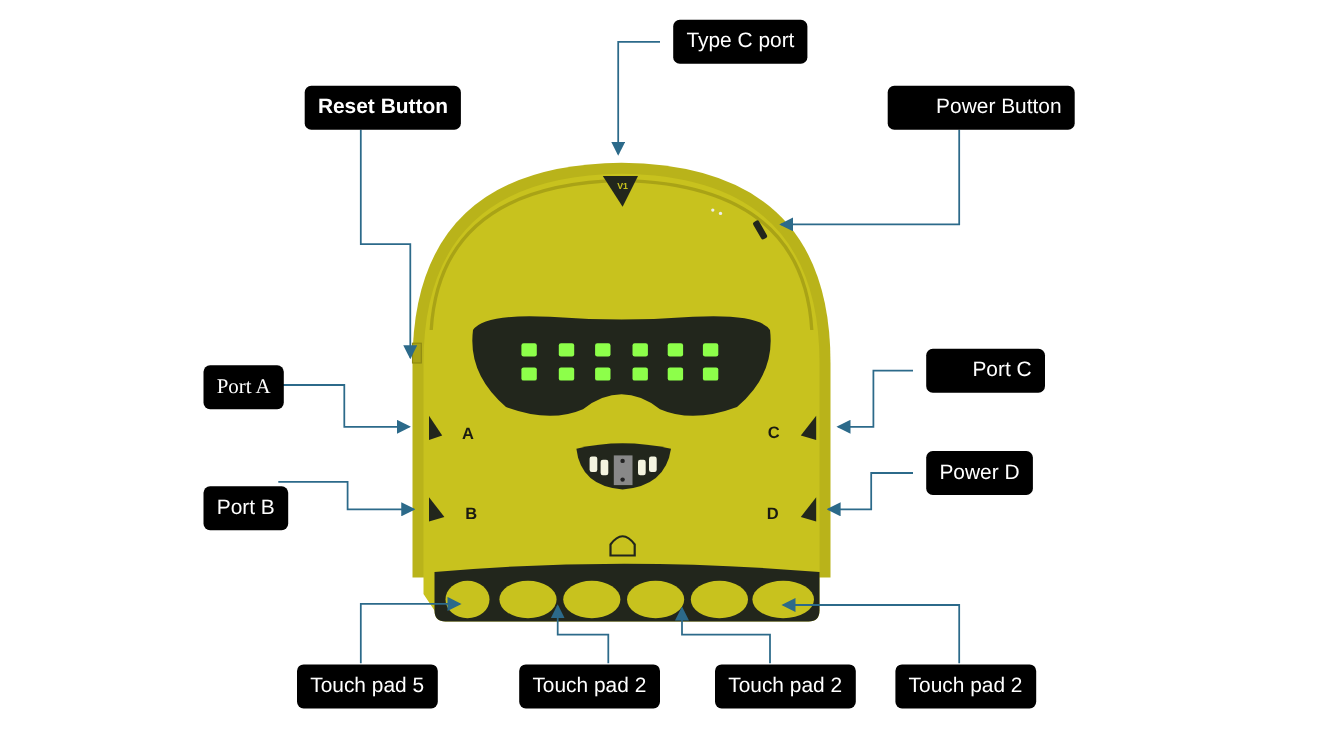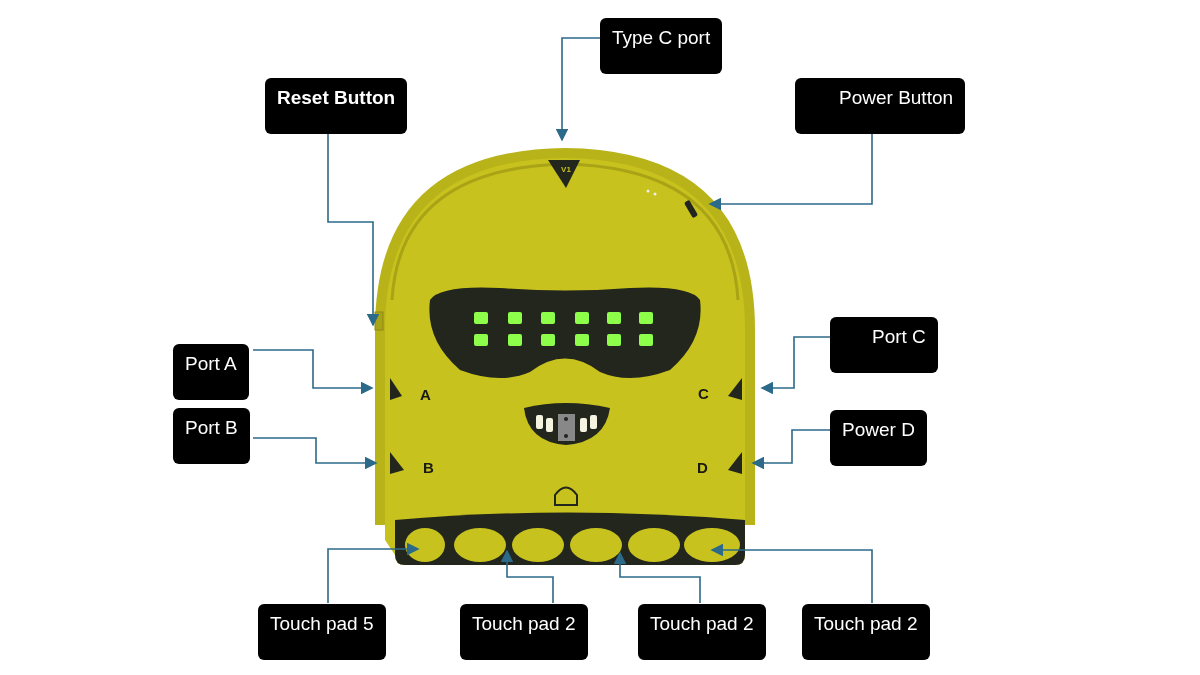--- a/index.html
+++ b/index.html
@@ -1,17 +1,17 @@
 <!DOCTYPE html>
 <html><head>
 <meta charset="utf-8">
 <style>
   html,body{margin:0;padding:0;background:#ffffff;}
   body{width:1200px;height:675px;position:relative;overflow:hidden;font-family:"Liberation Sans","DejaVu Sans",sans-serif;}
-  .label{position:absolute;background:#000;color:#fff;border-radius:6px;font-size:19px;line-height:40px;height:56px;padding:0 12px;white-space:nowrap;box-sizing:border-box;}
+  .label{position:absolute;background:#000;color:#fff;border-radius:6px;font-size:19px;line-height:40px;height:40px;padding:0 12px;white-space:nowrap;box-sizing:border-box;margin-left:12px;}
   svg.lines{position:absolute;left:0;top:0;width:1200px;height:675px;pointer-events:none;}
   .device{position:absolute;left:0;top:0;width:1200px;height:675px;}
   .port-letter{position:absolute;font-weight:bold;font-size:15px;color:#1a1a12;}
 </style>
 </head>
 <body>
 
 <svg class="device" viewBox="0 0 1200 675" xmlns="http://www.w3.org/2000/svg">
 
   <path d="M375 525 L375 330 Q375 150 565 148 Q755 150 755 330 L755 525 Z" fill="#b9b31a"></path>
@@ -95,20 +95,20 @@
     <polyline points="328,603 328,549 418,549"></polyline>
     <polyline points="553,603 553,577 507,577 507,551"></polyline>
     <polyline points="700,603 700,577 620,577 620,553"></polyline>
     <polyline points="872,603 872,550 712,550"></polyline>
   </g>
 </svg>
 
 <div class="label" style="left:600px;top:18px;">Type C port</div>
 <div class="label" style="left:265px;top:78px;font-weight:bold;">Reset Button</div>
 <div class="label" style="left:795px;top:78px;padding-left:44px;">Power Button</div>
-<div class="label" style="left:173px;top:344px;">Port A</div>
-<div class="label" style="left:173px;top:408px;text-align:right;">Port B</div>
+<div class="label" style="left:173px;top:332px;font-family:Liberation Serif, serif;">Port A</div>
+<div class="label" style="left:173px;top:442px;text-align:right;">Port B</div>
 <div class="label" style="left:830px;top:317px;padding-left:42px;">Port C</div>
 <div class="label" style="left:830px;top:410px;">Power D</div>
 <div class="label" style="left:258px;top:604px;">Touch pad 5</div>
 <div class="label" style="left:460px;top:604px;">Touch pad 2</div>
 <div class="label" style="left:638px;top:604px;">Touch pad 2</div>
 <div class="label" style="left:802px;top:604px;">Touch pad 2</div>
 
 </body></html>

